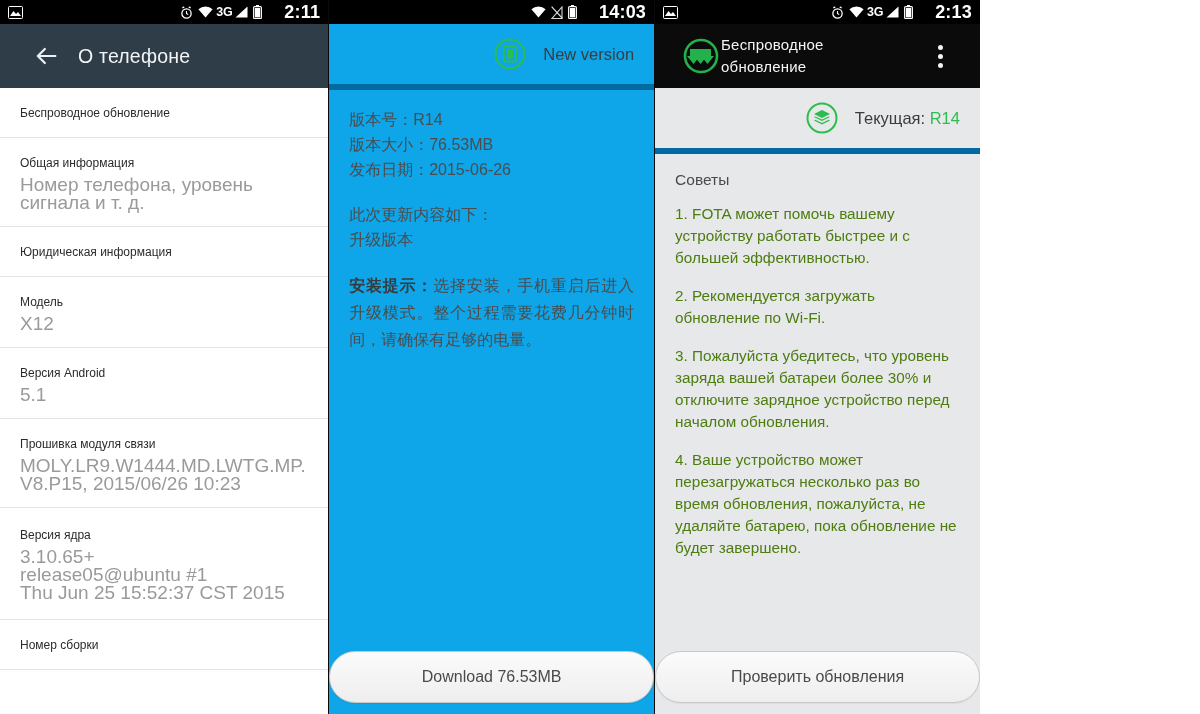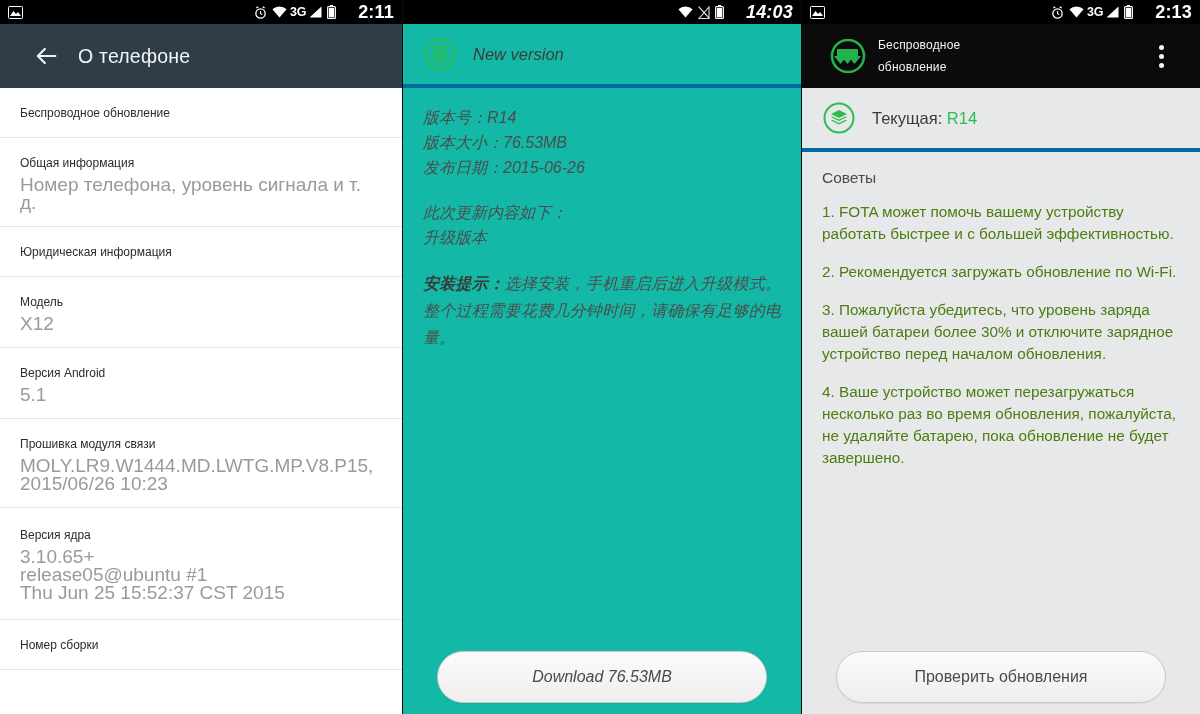--- a/index.html
+++ b/index.html
@@ -2,26 +2,26 @@
 <html><head>
 <meta charset="utf-8">
 <style>
   * { box-sizing: border-box; margin: 0; padding: 0; }
   html, body {
     width: 1200px; height: 714px;
     background: #ffffff;
     font-family: "Liberation Sans", "DejaVu Sans", sans-serif;
     overflow: hidden;
   }
-  .screen { position: relative; width: 1200px; height: 714px; display: flex; border-radius: 14px; }
+  .screen { position: relative; width: 980px; height: 714px; display: flex; border-radius: 14px; }
 
   
   .panel { position: relative; height: 714px; overflow: hidden; }
   .panel-left   { width: 402px; background: #ffffff; }
-  .panel-mid    { width: 399px; background: #14b8a6; border-left: 1px solid #0a0a0a; font-style: italic; }
+  .panel-mid    { width: 399px; background: #0ea5e9; border-left: 1px solid #0a0a0a; }
   .panel-right  { width: 399px; background: #e7e8ea; border-left: 1px solid #0a0a0a; }
 
   
   .statusbar {
     height: 24px; background: #000000; color: #ffffff;
     display: flex; align-items: center; padding: 0 8px;
     font-size: 13px; font-weight: bold;
   }
   .sb-left { flex: 0 0 auto; display: flex; align-items: center; gap: 6px; }
   .sb-spacer { flex: 1 1 auto; }
@@ -31,42 +31,43 @@
   .sb-txt3g { font-size: 12.5px; font-weight: bold; letter-spacing: -.3px; margin: 0 -2px; }
 
   
   .actionbar { display: flex; align-items: center; height: 64px; padding: 0 26px; }
   .ab-left  { background: #2e3d48; }
   .ab-dark  { background: #0b0b0b; }
   .ab-title {
     color: #f2f4f5; font-size: 19.5px; font-weight: normal;
     letter-spacing: .2px; margin-left: 18px; flex: 1 1 auto;
   }
-  .ab-title.two-line { font-size: 12px; line-height: 22px; margin-left: 10px; }
+  .ab-title.two-line { font-size: 15px; line-height: 22px; margin-left: 0; }
   .back-arrow { width: 28px; height: 28px; flex: 0 0 auto; margin-left: 6px; }
   .overflow { width: 26px; height: 30px; flex: 0 0 auto; display:flex; flex-direction:column;
               align-items:center; justify-content:center; gap:4px; }
   .overflow i { display:block; width:5px; height:5px; border-radius:50%; background:#f3f3f3; }
   .app-logo { width: 40px; height: 40px; flex: 0 0 auto; }
 
   
   .settings-list { background: #ffffff; }
   .s-item { padding: 15px 20px 14px 20px; border-bottom: 1px solid #e4e4e4; }
   .s-item .s-title { font-size: 12px; color: #2b2b2b; line-height: 20px; }
   .s-item .s-sub {
     font-size: 19px; color: #9a9a9a; line-height: 18px; margin-top: 3px;
     word-break: break-word;
   }
   .s-item.tall { padding-top: 17px; padding-bottom: 17px; }
 
   
   .ver-row {
     display: flex; align-items: center; gap: 16px;
     padding: 13px 20px 13px 20px;
-    border-bottom: 4px solid #0369a1;
+    border-bottom: 6px solid #0369a1;
+    justify-content: flex-end;
   }
   .ver-row .ring { width: 34px; height: 34px; flex: 0 0 auto; }
   .ver-row .ver-label { font-size: 16.5px; color: #3c3c3c; }
   .ver-row .ver-value { color: #2dbd4e; }
 
   .body-text { padding: 17px 20px 0 20px; }
   .cn-line { font-size: 16px; color: #4c4c4c; line-height: 25px; }
   .cn-gap { height: 20px; }
   .cn-para { font-size: 16px; color: #4c4c4c; line-height: 27px; text-align: justify; }
   .cn-para b { font-weight: bold; color: #3a3a3a; }

